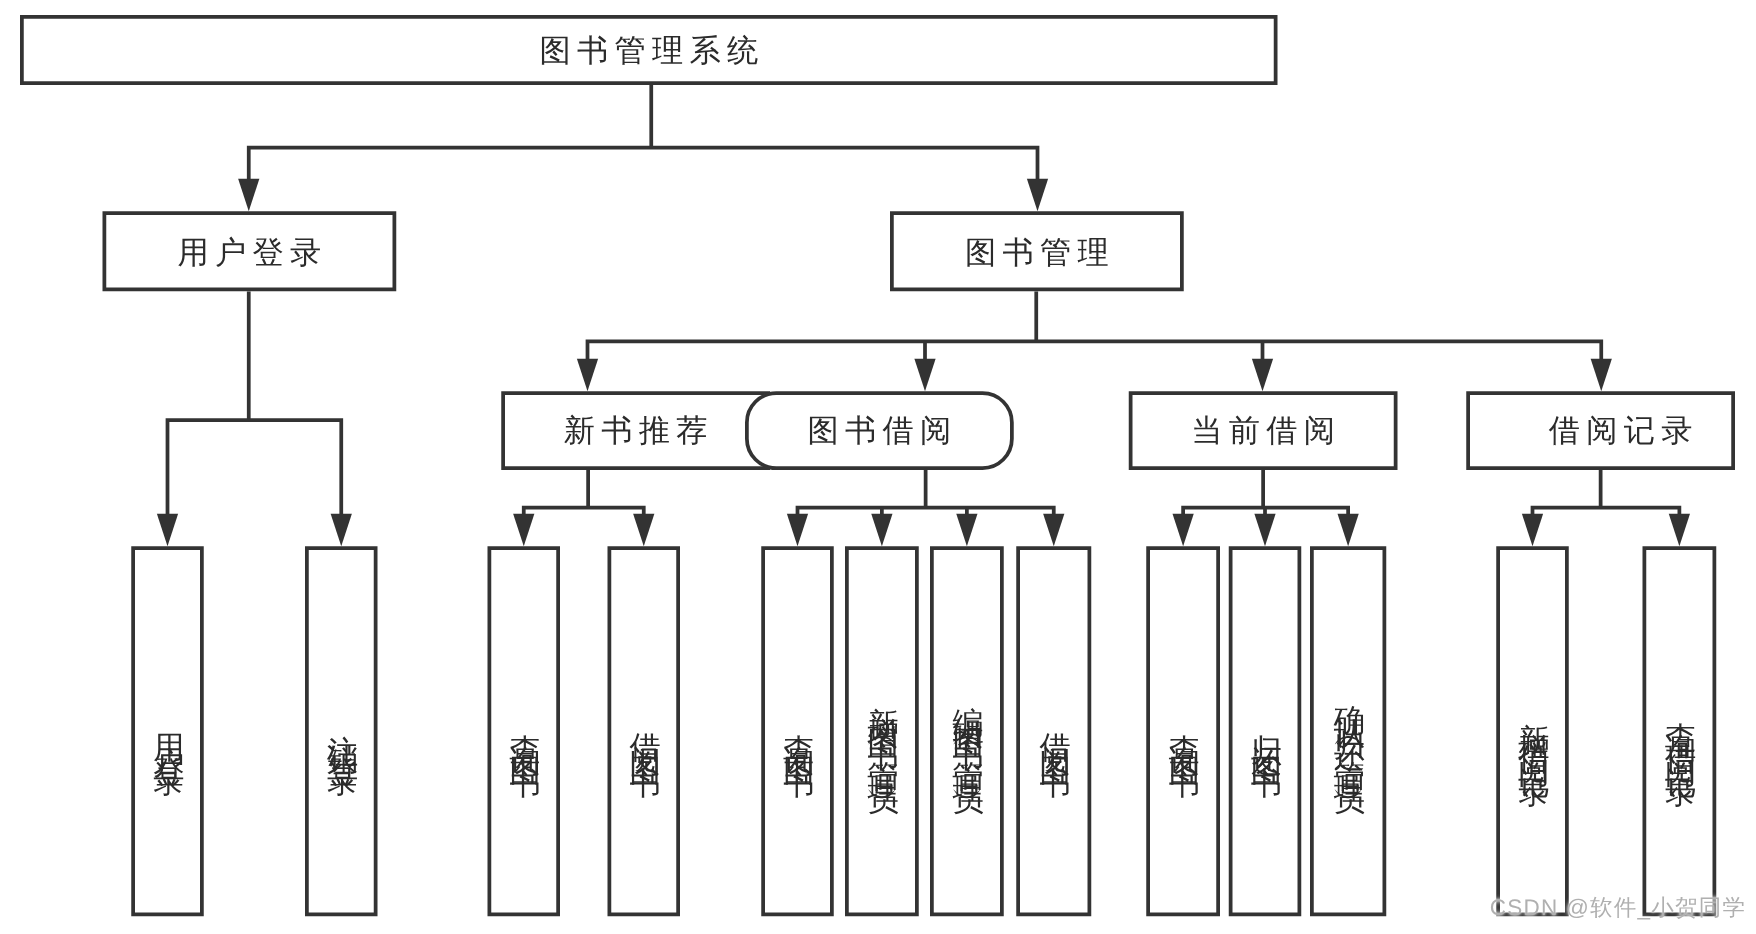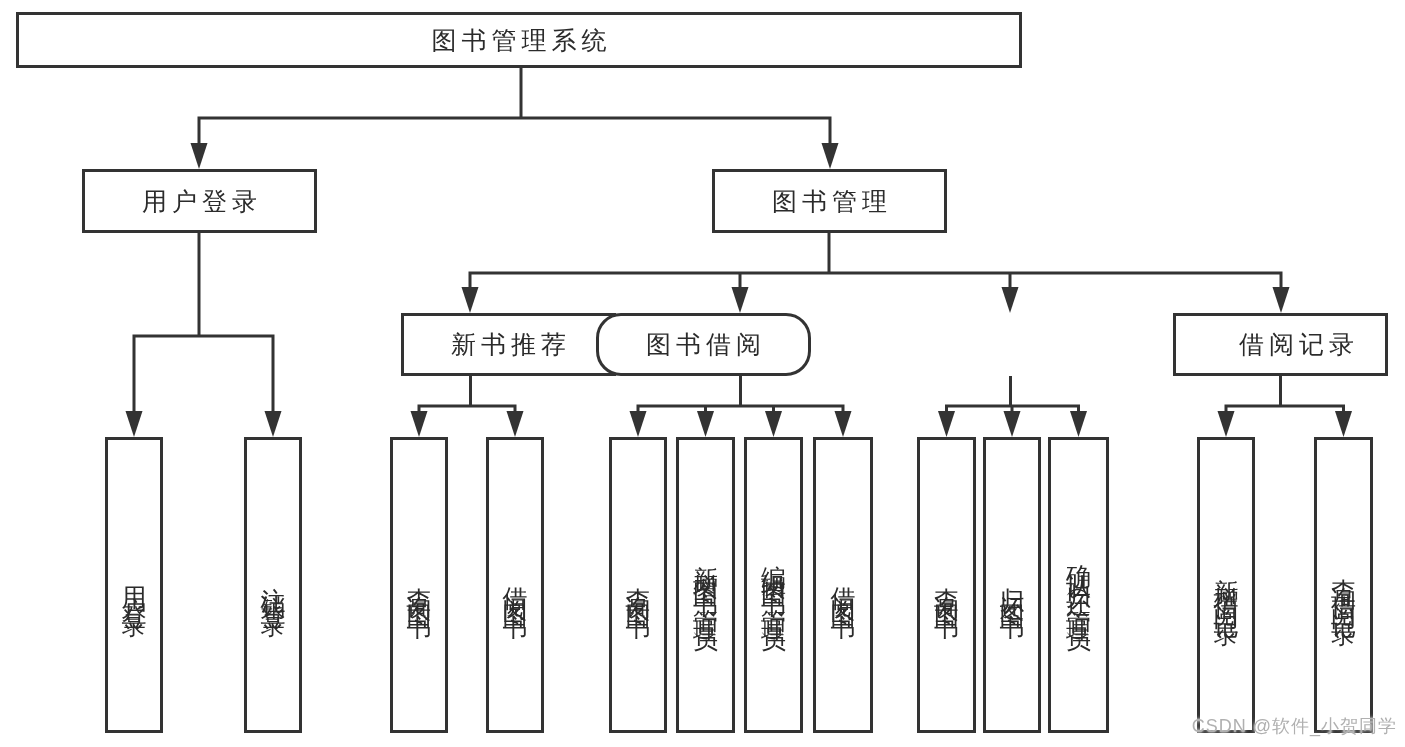--- a/index.html
+++ b/index.html
@@ -159,20 +159,23 @@
   <div class="node n-l2b">
     <span class="lbl">图书管理</span>
   </div>
 
   <div class="node n-l3 n-l3a">
     <span class="lbl">新书推荐</span>
   </div>
   <div class="node n-l3 n-l3b">
     <span class="lbl">图书借阅</span>
   </div>
+  <div class="node n-l3 n-l3c">
+    <span class="lbl">当前借阅</span>
+  </div>
   <div class="node n-l3 n-l3d">
     <span class="lbl">借阅记录</span>
   </div>
 
   <div class="node vert leaf lf1">
     <span class="lbl">用户登录</span>
   </div>
   <div class="node vert leaf lf2">
     <span class="lbl">注销登录</span>
   </div>

